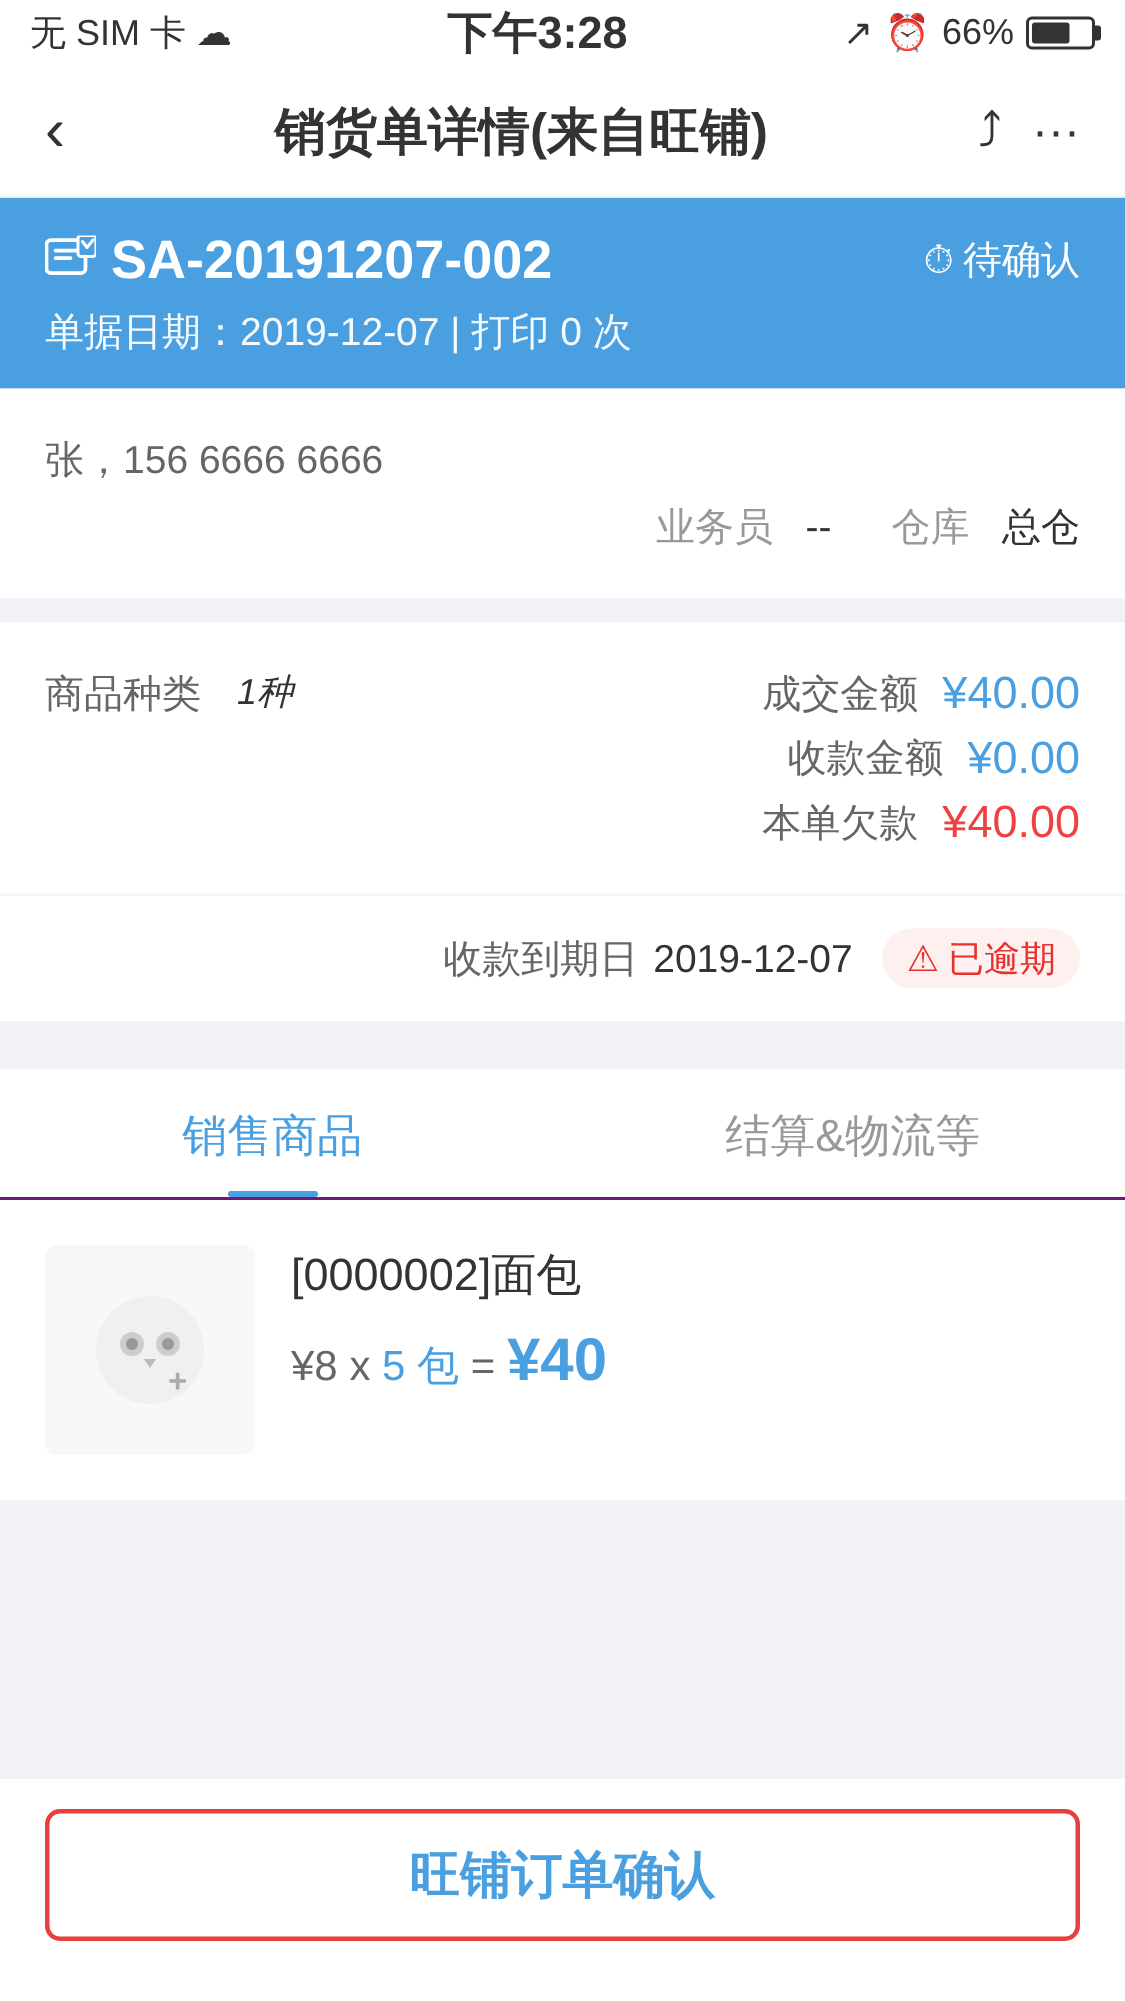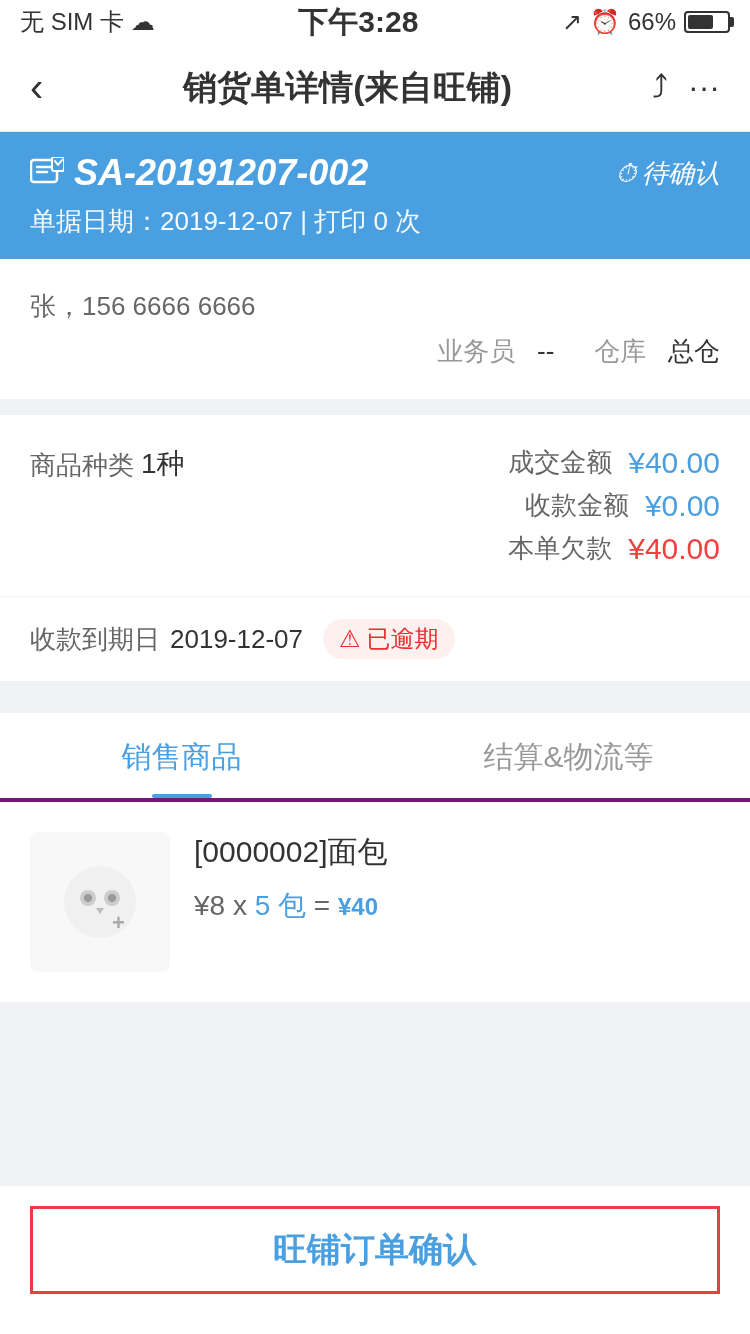--- a/index.html
+++ b/index.html
@@ -47,21 +47,21 @@
     .nav-title { font-size: 34px; font-weight: 600; color: #333; }
     .nav-actions { display: flex; align-items: center; gap: 20px; }
     .nav-icon { font-size: 32px; color: #333; cursor: pointer; }
 
     
     .header-band {
       background: #4a9fe0;
       padding: 20px 30px;
       color: #fff;
     }
-    .header-band-row1 { display: flex; align-items: center; justify-content: space-between; margin-bottom: 10px; font-style: italic; }
+    .header-band-row1 { display: flex; align-items: center; justify-content: space-between; margin-bottom: 10px; }
     .order-id { font-size: 36px; font-weight: bold; display: flex; align-items: center; gap: 10px; }
     .order-status { display: flex; align-items: center; gap: 6px; font-size: 26px; }
     .order-date { font-size: 26px; opacity: 0.95; }
 
     
     .white-card {
       background: #fff;
       margin-top: 16px;
     }
 
@@ -89,57 +89,58 @@
     
     .summary-section {
       background: #fff;
       padding: 30px;
       display: flex;
       justify-content: space-between;
       align-items: flex-start;
     }
     .summary-left { display: flex; flex-direction: column; gap: 8px; }
     .summary-label { font-size: 26px; color: #666; }
-    .summary-value { font-size: 28px; color: #333; }
+    .summary-value { font-size: 24px; color: #333; font-style: italic; }
     .summary-right { display: flex; flex-direction: column; gap: 8px; text-align: right; }
     .summary-row { display: flex; justify-content: flex-end; align-items: center; gap: 16px; font-size: 26px; }
     .summary-row-label { color: #666; }
     .amount-blue { color: #4a9fe0; font-size: 30px; }
     .amount-red { color: #f04040; font-size: 30px; }
 
     
     .due-section {
       background: #fff;
       padding: 22px 30px;
       display: flex;
       align-items: center;
       gap: 10px;
       font-size: 26px;
       color: #666;
       border-top: 1px solid #f0f2f5;
+      justify-content: flex-end;
     }
     .due-label { color: #666; }
     .due-date { color: #333; margin-right: 10px; }
     .overdue-badge {
       background: #fff0f0;
       color: #e83030;
       border-radius: 20px;
       padding: 4px 16px;
       font-size: 24px;
       display: flex; align-items: center; gap: 6px;
     }
 
     
     .tabs-section {
       background: #fff;
       margin-top: 16px;
     }
     .tabs-row {
       display: flex;
-      border-bottom: 4px solid #701a75;
+      border-bottom: 2px solid #701a75;
       gap: 24px;
     }
     .tab-item {
       flex: 1;
       text-align: center;
       padding: 24px 0 20px;
       font-size: 30px;
       color: #999;
       position: relative;
       cursor: pointer;
@@ -172,21 +173,21 @@
       background: #f8f8f8;
       border-radius: 8px;
       display: flex; align-items: center; justify-content: center;
       flex-shrink: 0;
     }
     .product-thumb svg { width: 80px; height: 80px; }
     .product-info { flex: 1; }
     .product-name { font-size: 30px; color: #333; font-weight: 500; margin-bottom: 14px; }
     .product-price-row { font-size: 28px; color: #666; }
     .price-qty { color: #4a9fe0; }
-    .price-total { color: #4a9fe0; font-weight: 600; font-size: 24px; }
+    .price-total { color: #4a9fe0; font-weight: 600; font-size: 40px; }
 
     
     .bottom-area {
       flex: 1;
       background: #f0f2f5;
       min-height: 200px;
     }
 
     
     .confirm-btn-container {
@@ -194,21 +195,21 @@
       bottom: 0;
       left: 0;
       width: 750px;
       background: #fff;
       padding: 20px 30px 40px;
     }
     .confirm-btn {
       width: 100%;
       height: 88px;
       border: 3px solid #e84040;
-      border-radius: 0;
+      border-radius: 10px;
       background: #fff;
       color: #4a9fe0;
       font-size: 34px;
       font-weight: 600;
       cursor: pointer;
       display: flex; align-items: center; justify-content: center;
     }
 
     .page-content {
       padding-bottom: 180px;
@@ -277,21 +278,21 @@
         &nbsp;
         <span class="meta-value">总仓</span>
       </span>
     </div>
   </div>
 
   <div class="divider"></div>
 
   <div class="summary-section">
     <div class="summary-left">
-      <div style="display:flex;gap:7px;align-items:flex-end;">
+      <div style="display:flex;gap:24px;align-items:flex-start;">
         <span class="summary-label">商品种类</span>
         <span class="summary-value">1种</span>
       </div>
     </div>
     <div class="summary-right">
       <div class="summary-row">
         <span class="summary-row-label">成交金额</span>
         <span class="amount-blue">¥40.00</span>
       </div>
       <div class="summary-row">

